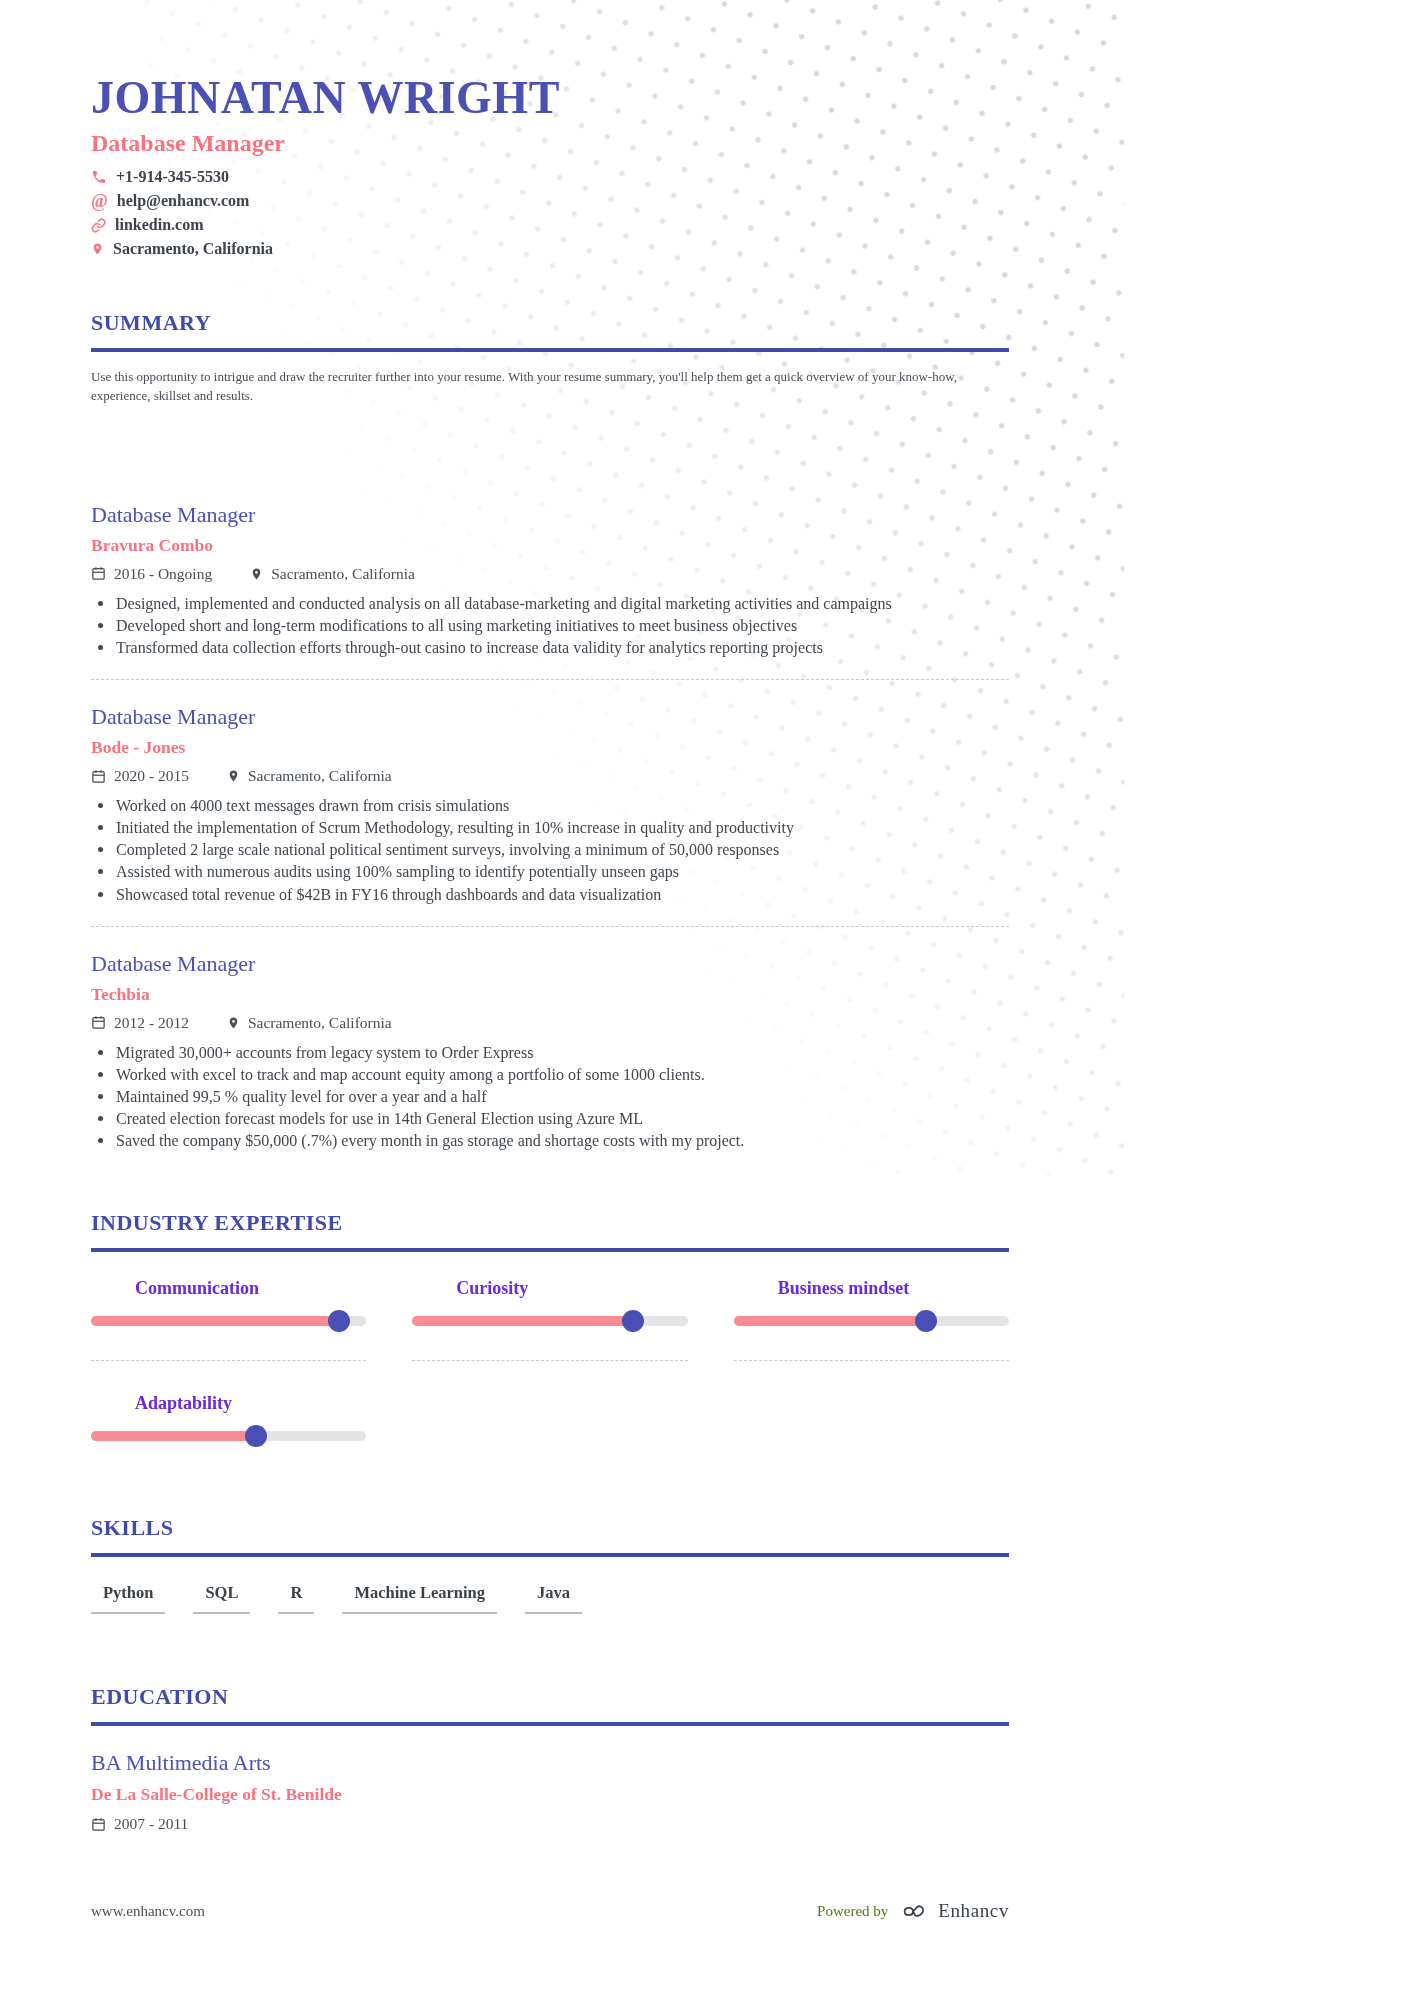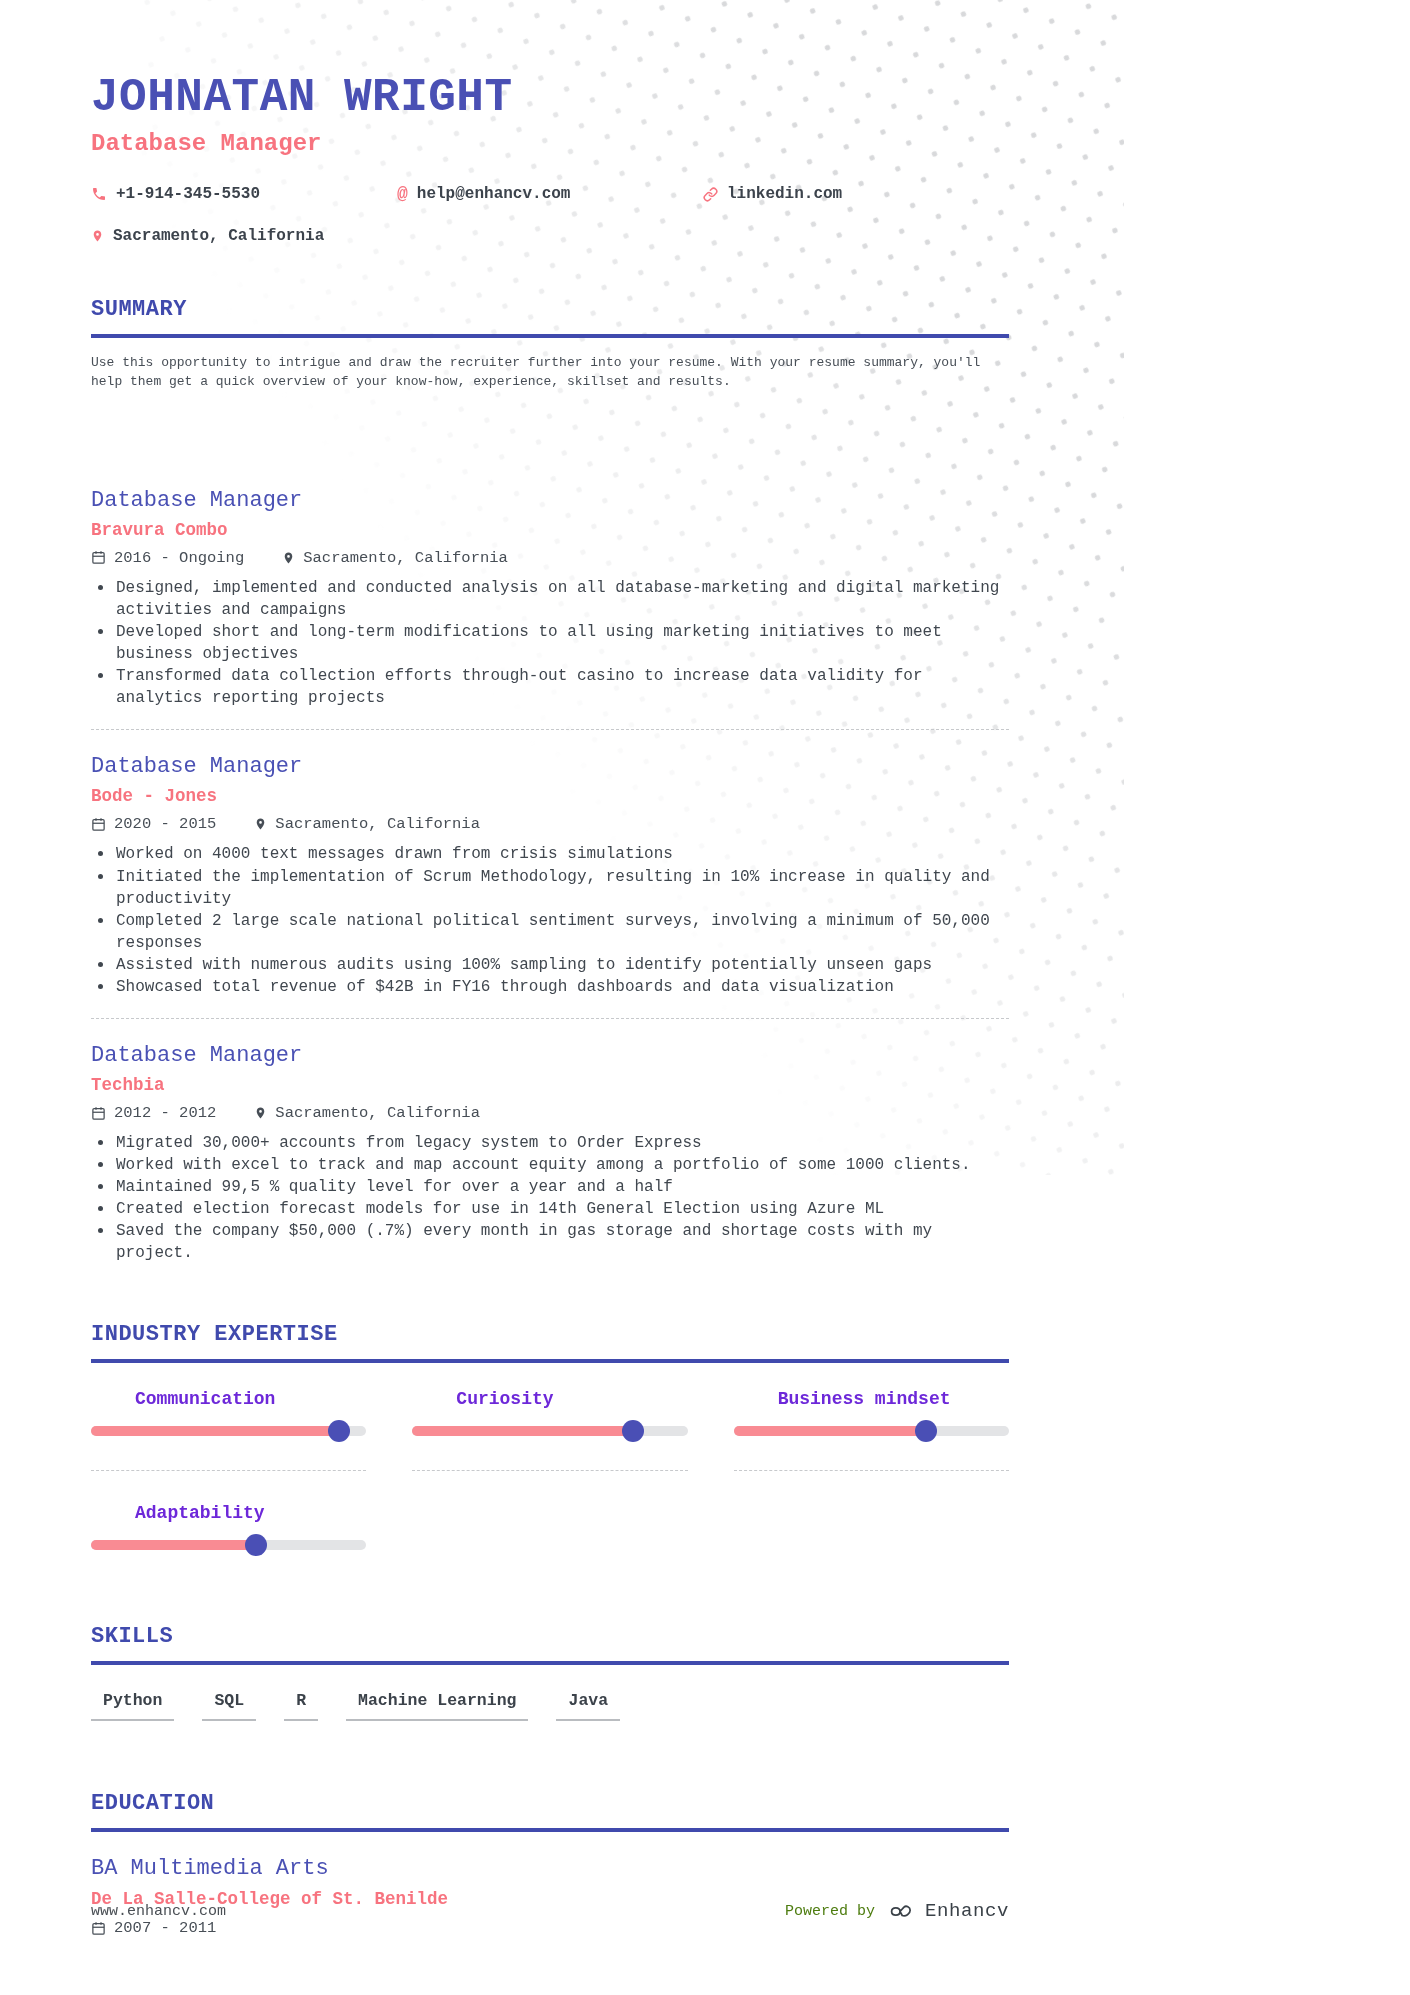--- a/index.html
+++ b/index.html
@@ -1,20 +1,20 @@
 <!DOCTYPE html>
 <html><head>
 <meta charset="utf-8">
 <style>
   html,body{margin:0;padding:0;background:#ffffff;}
   .page{
     position:relative;
     width:1124px;height:1995px;
     background:#ffffff;
-    font-family:Liberation Mono, monospace;
+    font-family:Liberation Serif, serif;
     overflow:hidden;
     box-sizing:border-box;
   }
   .content{
     position:relative;z-index:2;
     padding:74px 115px 0 91px;
   }
   
   .dot-field{
     position:absolute;z-index:1;top:0;right:0;width:985px;height:1175px;
@@ -30,22 +30,22 @@
   }
   
   .name{
     font-size:46px;font-weight:800;color:#4a50b4;letter-spacing:.5px;
     line-height:1.05;
   }
   .subtitle{
     margin-top:8px;font-size:24px;font-weight:700;color:#f7737f;
   }
   .contact-grid{
-    margin-top:28px;
-    display:grid;grid-template-columns:1fr 1fr 1fr;row-gap:24px;
+    margin-top:11px;
+    display:grid;grid-template-columns:1fr;row-gap:6px;
   }
   .contact-item{
     display:flex;align-items:center;gap:9px;
     font-size:16px;font-weight:700;color:#3c434c;
   }
   .contact-item .icn{flex:0 0 auto;display:inline-flex;}
   .at-glyph{color:#f7737f;font-size:18px;font-weight:700;line-height:1;}
   
   .section{margin-top:0;}
   .section-heading{

